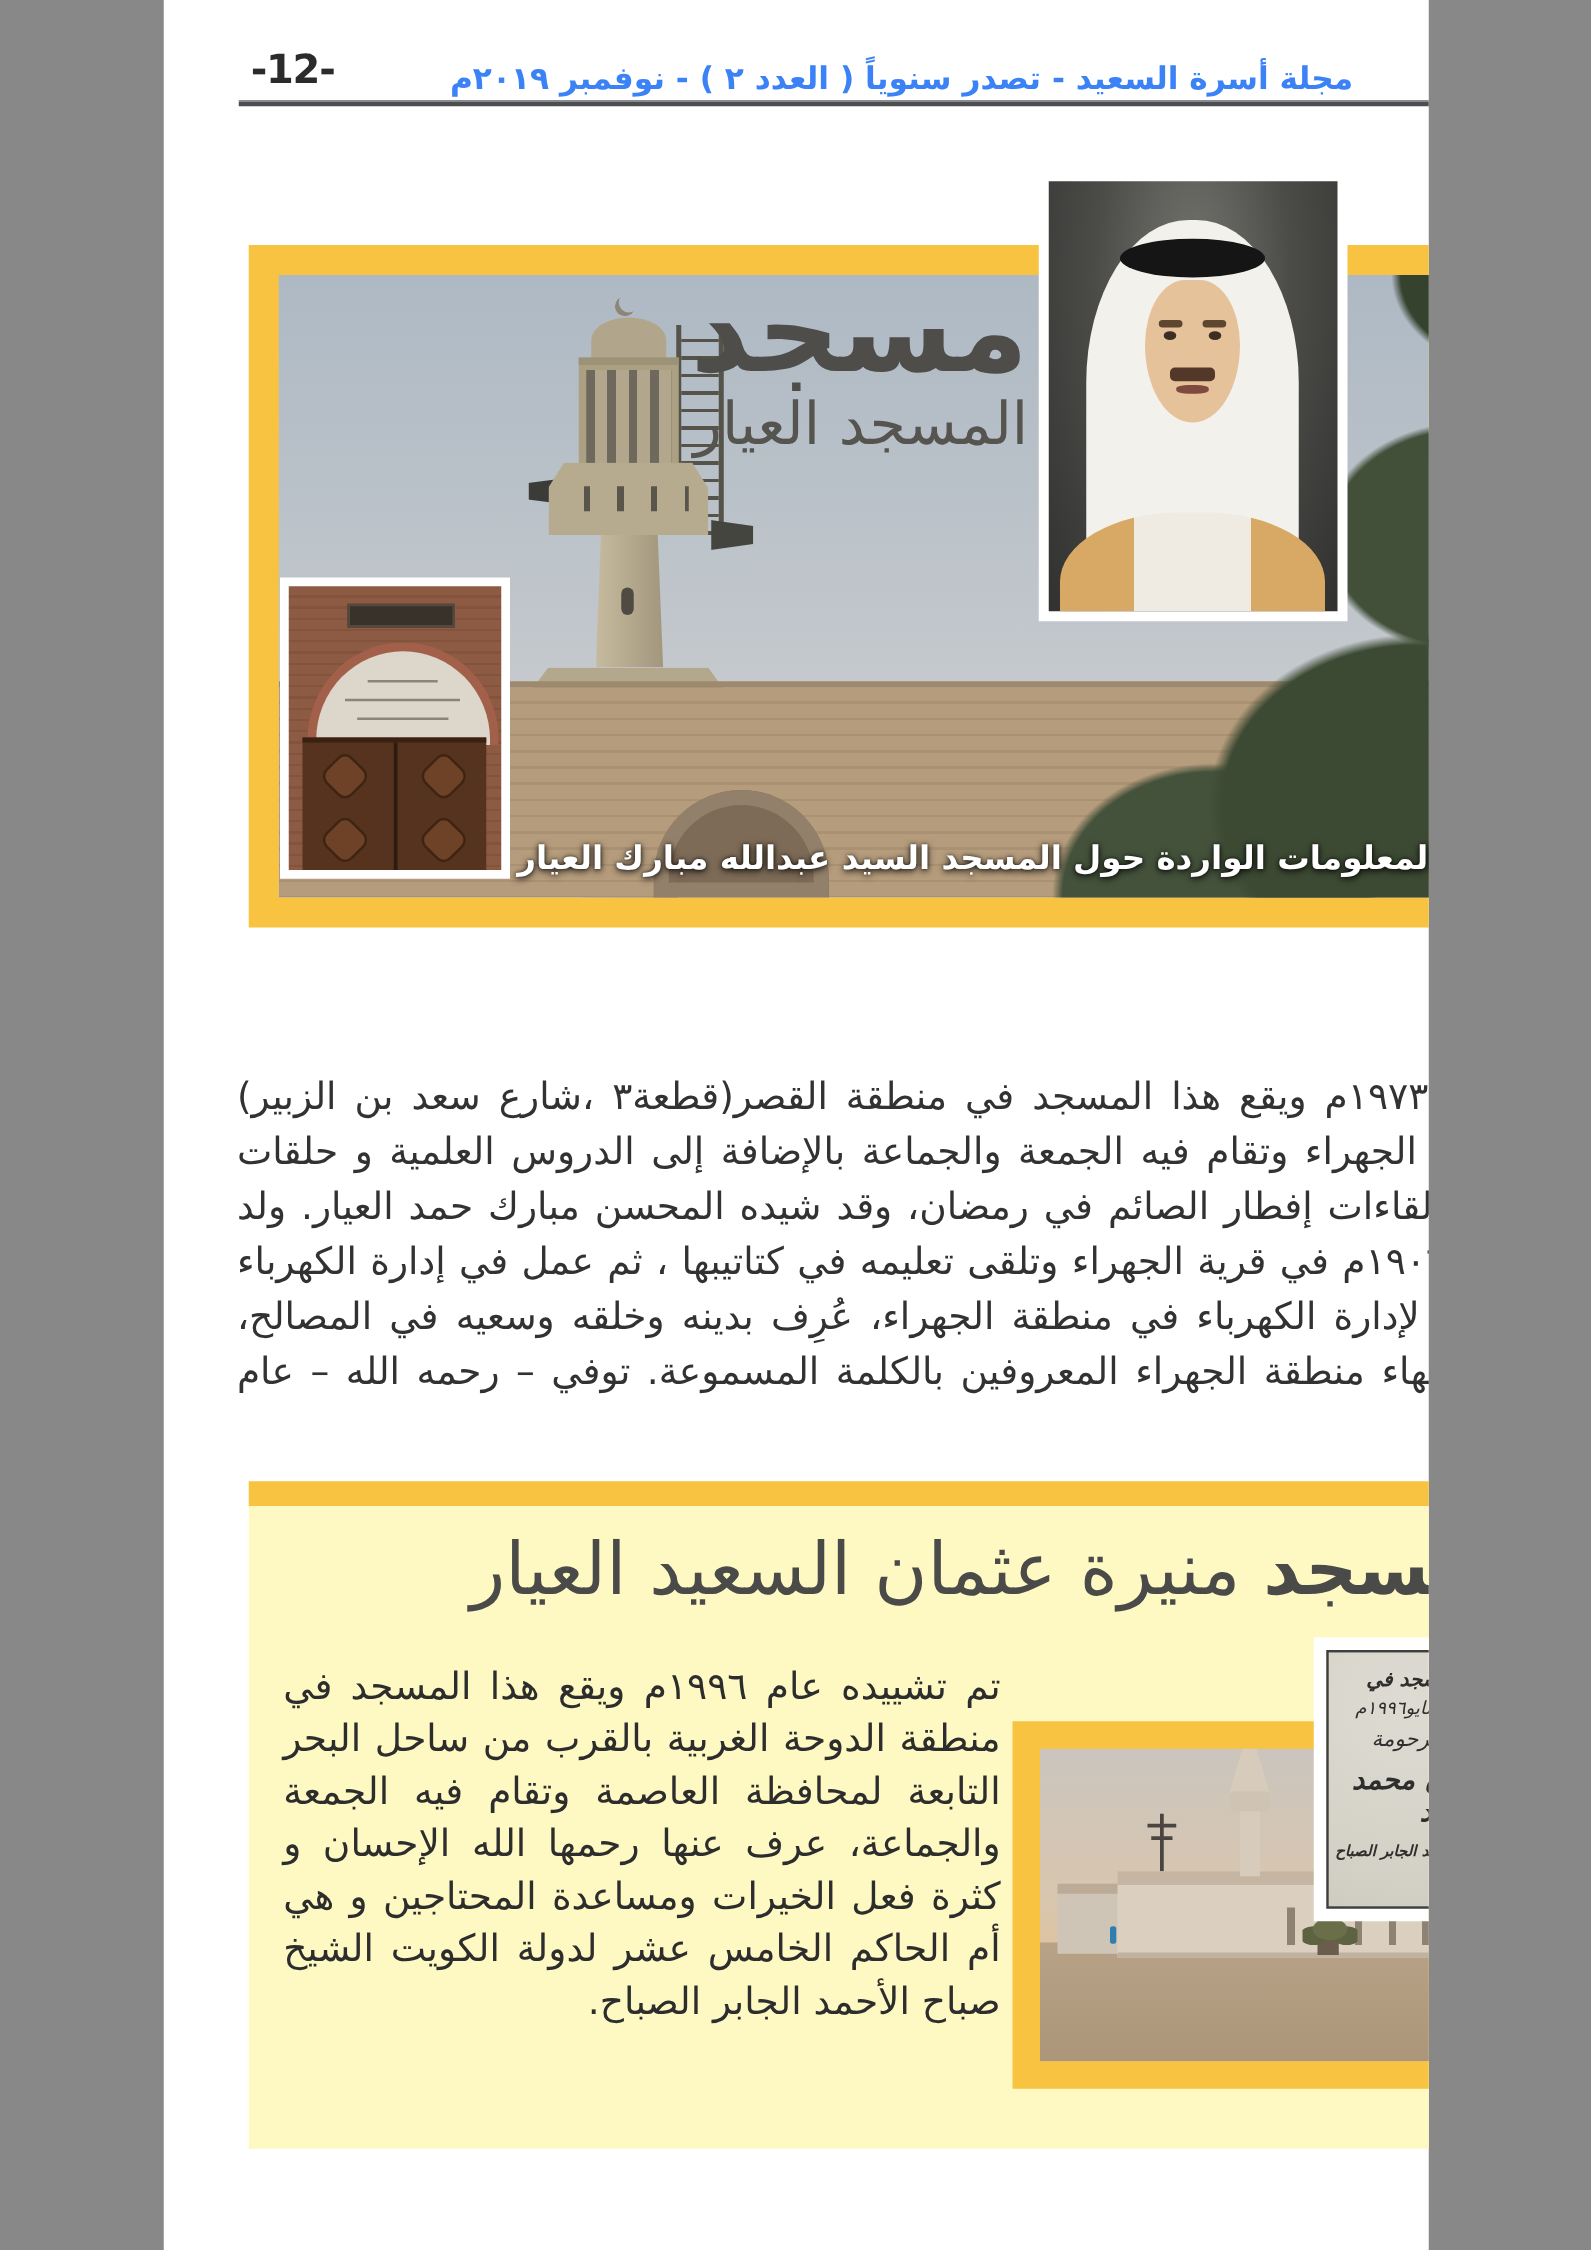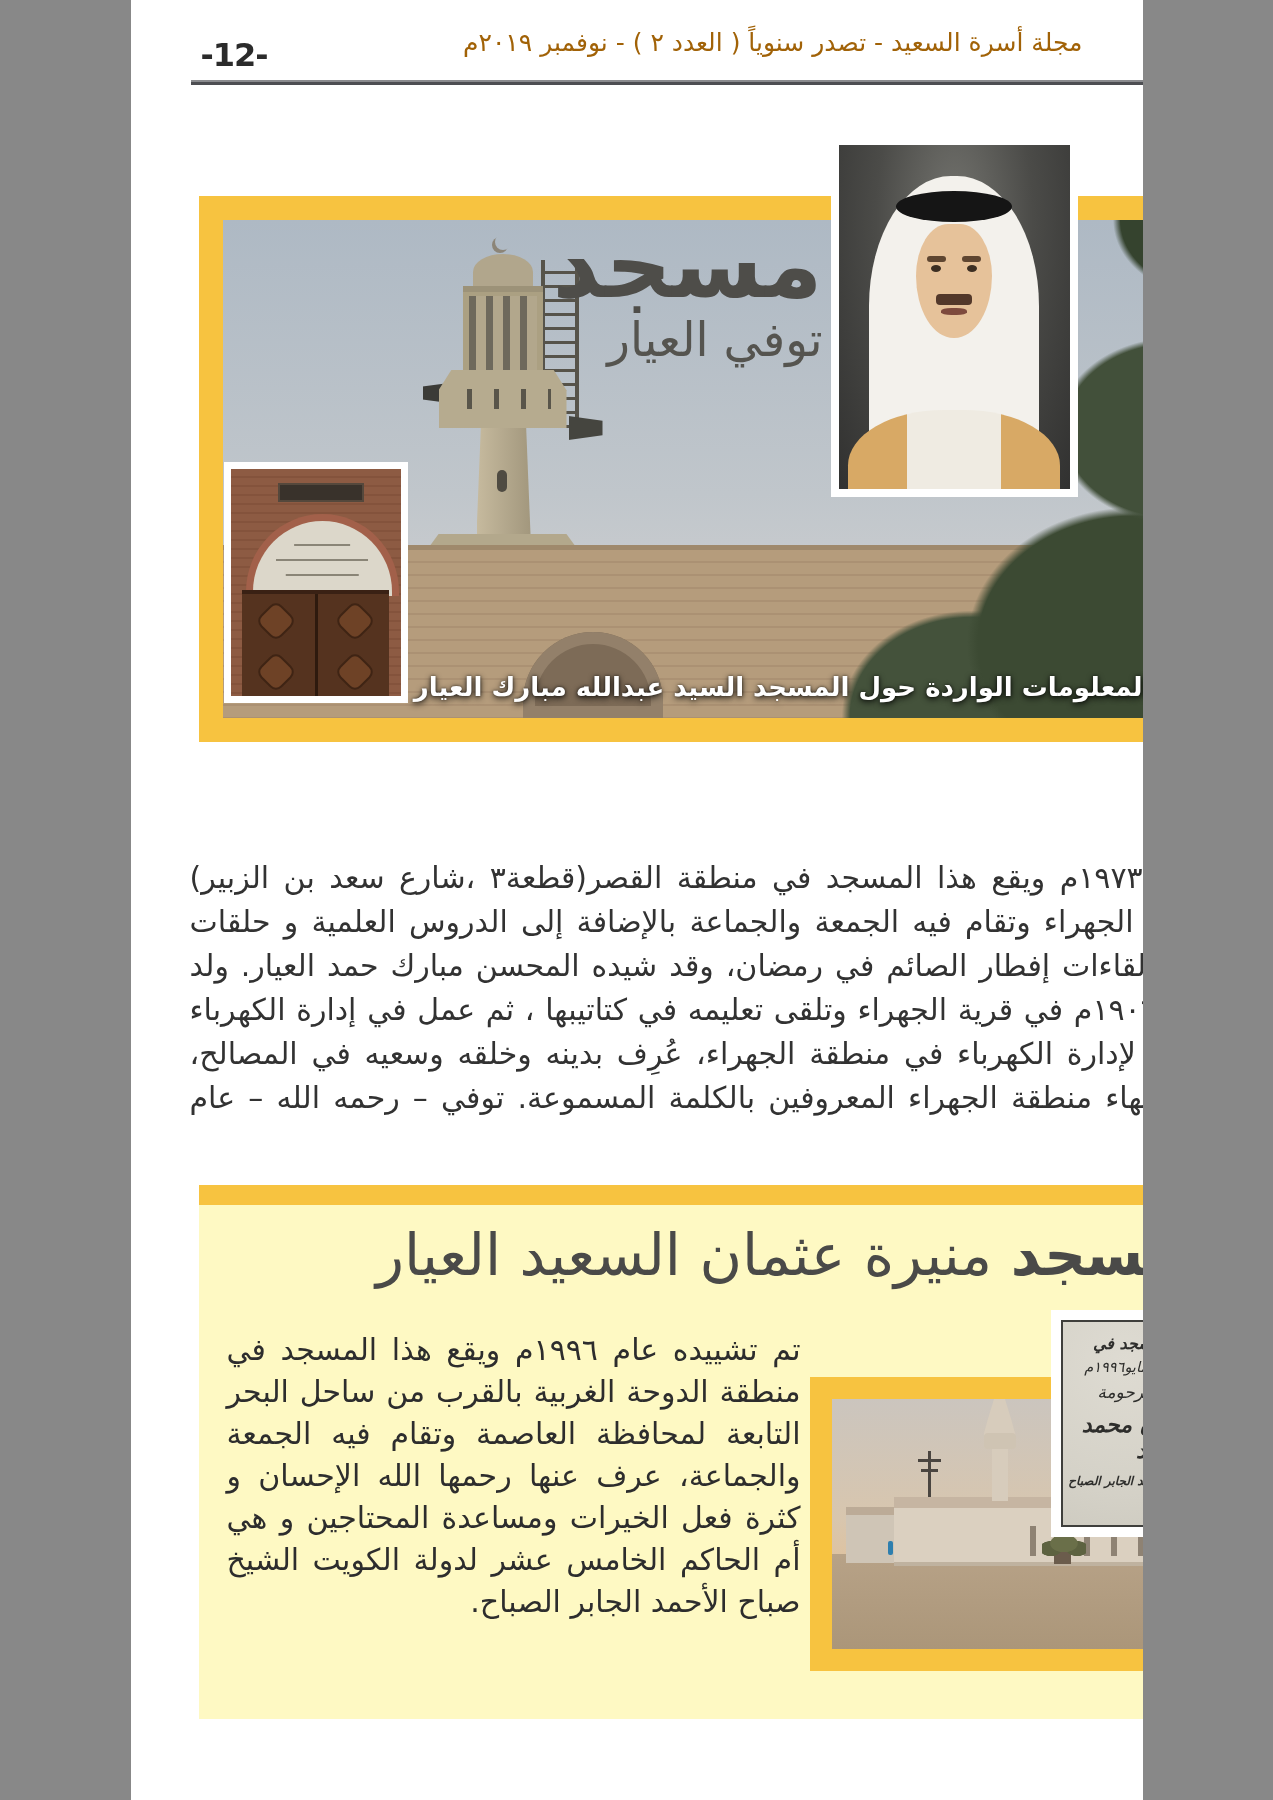--- a/index.html
+++ b/index.html
@@ -2,21 +2,21 @@
 <html lang="ar"><head>
 <meta charset="utf-8">
 <style>
   html,body{margin:0;padding:0;background:#888;}
   .page{position:relative;width:1012px;height:1800px;margin:0 auto;background:#ffffff;
         overflow:hidden;font-family:"DejaVu Sans",sans-serif;}
   .abs{position:absolute;}
 
   
   .page-num{left:70px;top:36px;font-size:32px;font-weight:bold;color:#2b2b2b;letter-spacing:-1px;}
-  .header-title{right:60px;top:28px;font-size:25px;font-weight:normal;color:#a16207;direction:rtl;}
+  .header-title{right:60px;top:48px;font-size:25px;font-weight:bold;color:#3b82f6;direction:rtl;}
   .header-rule{left:60px;top:80px;width:1153px;height:5px;
                background:linear-gradient(180deg,#8a8b8e 0 40%,#4d4e52 40%);}
 
   
   .photo-frame1{left:68px;top:196px;width:1145px;height:546px;background:#F7C340;}
   .photo1{position:absolute;left:24px;top:24px;right:24px;bottom:24px;overflow:hidden;
           background:linear-gradient(180deg,#aeb9c4 0%,#c0c6cb 55%,#cdced0 80%);}
 
   
   .minaret{left:200px;top:14px;width:180px;height:500px;}
@@ -192,21 +192,21 @@
       </div>
 
       <div class="abs wall1"></div>
       <div class="abs arch1"></div>
       <div class="abs flood"></div>
       <div class="abs trees1"></div>
       <div class="abs tree-corner"></div>
 
       <div class="abs title1">
         <span class="t-big">مسجد</span>
-        <span class="t-sub">توفي العيار</span>
+        <span class="t-sub">المسجد العيار</span>
       </div>
     </div>
 
     <div class="abs portrait">
       <div class="portrait-in">
         <div class="ghutra"></div>
         <div class="agal"></div>
         <div class="face">
           <div class="brow" style="left:14%;"></div>
           <div class="brow" style="right:14%;"></div>

